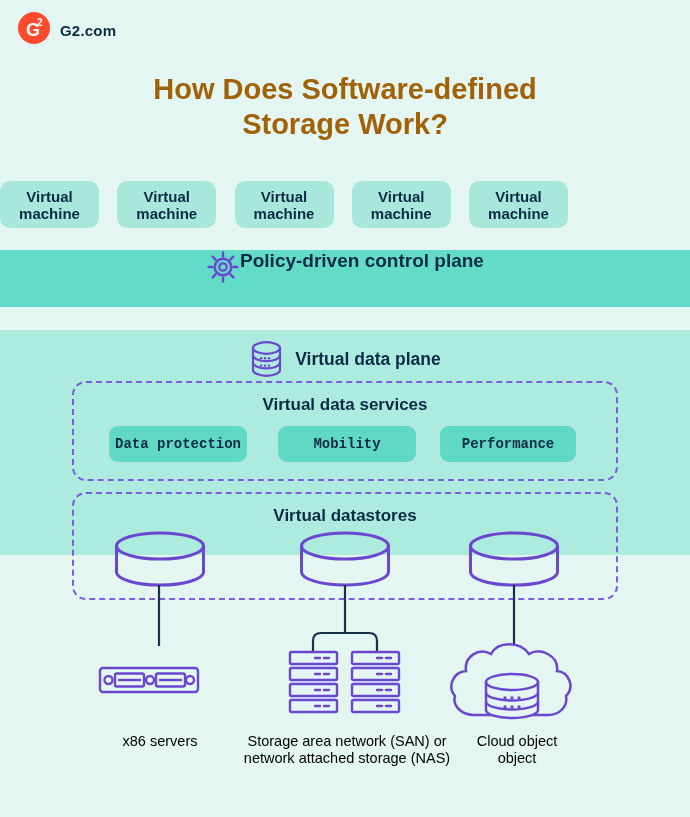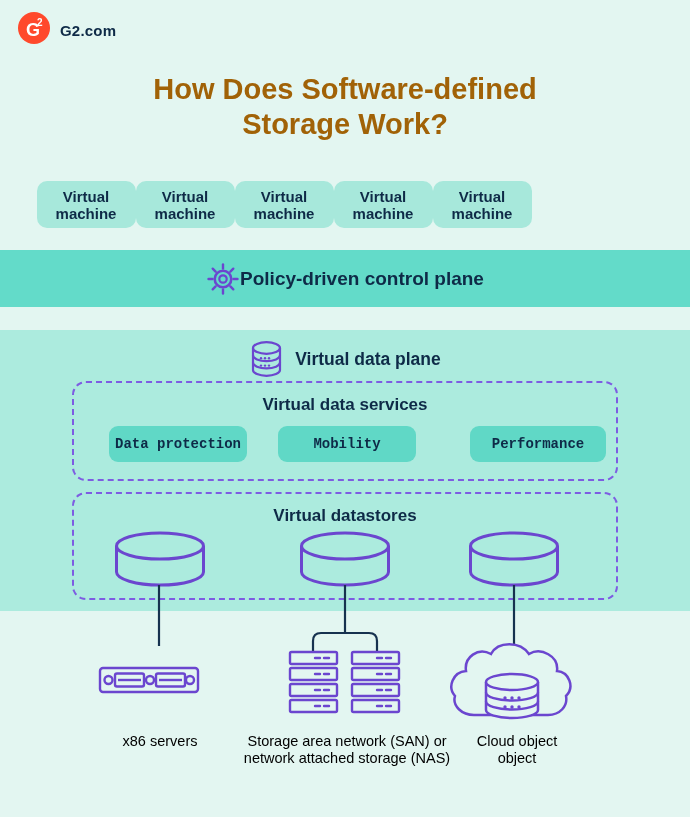--- a/index.html
+++ b/index.html
@@ -13,47 +13,47 @@
 
   
   .hdr-logo{left:18px;top:12px;width:32px;height:32px;}
   .hdr-brand{left:60px;top:22px;font-size:15px;font-weight:600;letter-spacing:.2px;}
 
   
   .title{left:0;top:72px;width:690px;text-align:center;margin:0;
          font-size:29px;line-height:35px;font-weight:800;color:#a16207;}
 
   
-  .vm-row{left:0;top:181px;width:568px;display:flex;justify-content:center;}
+  .vm-row{left:0;top:181px;width:568px;display:flex;justify-content:space-between;gap:13px;}
   .vm-pill{width:99px;height:47px;background:#A7E8DB;border-radius:10px;
            display:flex;align-items:center;justify-content:center;text-align:center;
            font-size:15px;line-height:17px;font-weight:700;}
 
   
   .banner{left:0;top:250px;width:690px;height:57px;background:#63DBC9;
-          display:flex;align-items:center;justify-content:center;}
+          display:flex;align-items:flex-start;justify-content:center;}
   .banner-label{font-size:19px;font-weight:800;}
 
   
-  .dp-section{left:0;top:330px;width:690px;height:281px;background:#ACEBDE;}
+  .dp-section{left:0;top:330px;width:690px;height:225px;background:#ACEBDE;}
   .dp-header{position:absolute;left:0;top:9px;width:690px;display:flex;
              align-items:center;justify-content:center;gap:11px;}
   .dp-title{font-size:17.5px;font-weight:800;}
   .dashed-box{position:absolute;left:72px;width:546px;
               border:2px dashed #7D5CE2;border-radius:14px;box-sizing:border-box;}
   .services-box{top:51px;height:100px;}
   .datastores-box{top:162px;height:108px;}
   .box-title{position:absolute;left:0;top:12px;width:100%;text-align:center;
              font-size:17px;font-weight:800;}
   .svc-pill{position:absolute;top:43px;height:36px;background:#60D8C6;border-radius:9px;
             display:flex;align-items:center;justify-content:center;
             font-size:14px;font-weight:800;font-family:Liberation Mono, monospace;}
   .svc-1{left:35px;width:138px;}
   .svc-2{left:204px;width:138px;}
-  .svc-3{left:396px;width:136px;text-align:center;}
+  .svc-3{left:366px;width:136px;text-align:center;}
 
   
   .overlay{left:0;top:0;width:690px;height:817px;pointer-events:none;}
 
   
   .hw-label{text-align:center;font-size:14.5px;line-height:17px;font-weight:500;color:#000000;}
   .hw-label-1{left:95px;top:733px;width:130px;}
   .hw-label-2{left:230px;top:733px;width:234px;}
   .hw-label-3{left:457px;top:733px;width:120px;}
 </style>

